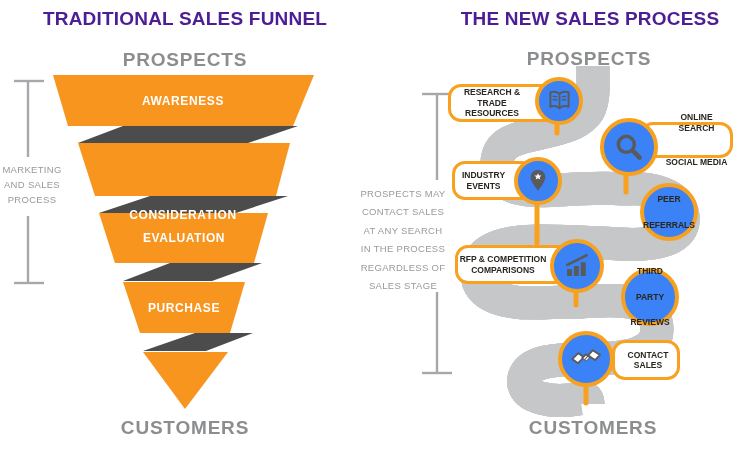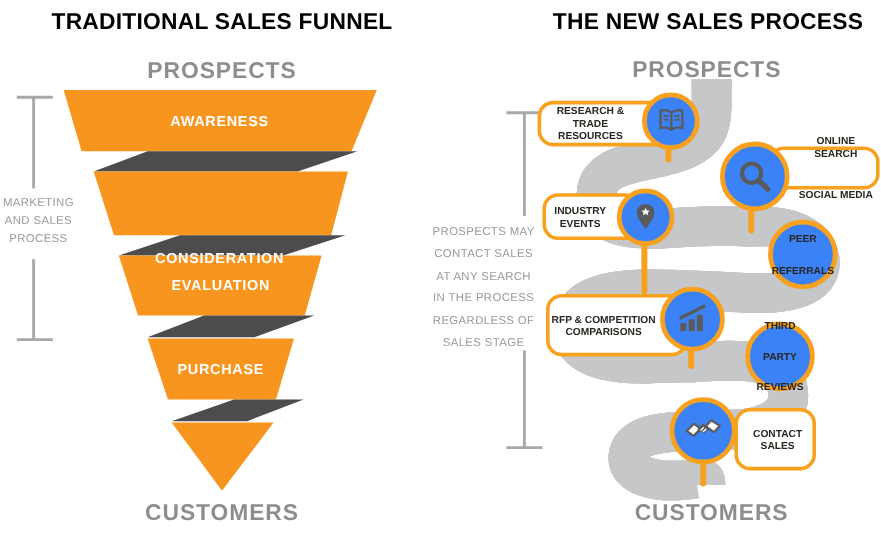--- a/index.html
+++ b/index.html
@@ -2,21 +2,21 @@
 <html><head>
 <meta charset="utf-8">
 <style>
   html,body{margin:0;padding:0;background:#fff;}
   .canvas{
     position:relative;width:734px;height:450px;background:#fff;overflow:hidden;
     font-family:"Liberation Sans","DejaVu Sans",sans-serif;
   }
   .abs{position:absolute;}
   .title{
-    font-size:19px;font-weight:bold;color:#000000;text-align:center;
+    font-size:19px;font-weight:bold;color:#4c1d95;text-align:center;
     letter-spacing:0.2px;white-space:nowrap;
   }
   .cap-label{
     font-size:19px;font-weight:bold;color:#8B8D8F;text-align:center;letter-spacing:0.8px;
   }
   .stage-label{
     width:160px;text-align:center;font-size:12px;font-weight:bold;color:#fff;letter-spacing:0.6px;
   }
   .side-note{
     text-align:center;font-size:9.5px;color:#97999B;letter-spacing:0.3px;
@@ -144,26 +144,26 @@
   <div class="pill" style="left:640px;top:122px;width:93px;height:36px;padding-left:20px;gap:24px;">
     <div>ONLINE SEARCH</div>
     <div>SOCIAL MEDIA</div>
   </div>
 
   <div class="pill" style="left:452px;top:161px;width:82px;height:39px;padding-right:19px;">
     <div>INDUSTRY</div>
     <div>EVENTS</div>
   </div>
 
-  <div class="pill" style="left:455px;top:245px;width:118px;height:52px;padding-right:22px;">
+  <div class="pill" style="left:455px;top:245px;width:118px;height:39px;padding-right:22px;">
     <div>RFP &amp; COMPETITION</div>
     <div>COMPARISONS</div>
   </div>
 
-  <div class="pill" style="left:612px;top:340px;width:68px;height:52px;padding-left:4px;">
+  <div class="pill" style="left:612px;top:340px;width:68px;height:40px;padding-left:4px;">
     <div>CONTACT</div>
     <div>SALES</div>
   </div>
 
   <div class="bubble" style="left:535px;top:77px;width:48px;height:48px;">
     <svg width="27" height="27" viewBox="0 0 24 24">
       <path d="M12 5.2 C10 3.4 6.4 3 3.9 3.8 V16.6 C6.4 15.8 10 16.2 12 18 C14 16.2 17.6 15.8 20.1 16.6 V3.8 C17.6 3 14 3.4 12 5.2 Z" fill="none" stroke="#595A5C" stroke-width="1.8" stroke-linejoin="round"></path>
       <line x1="12" y1="5.6" x2="12" y2="17.4" stroke="#595A5C" stroke-width="1.6"></line>
       <g stroke="#595A5C" stroke-width="1.3">
         <line x1="6" y1="7.4" x2="10" y2="7.9"></line>

